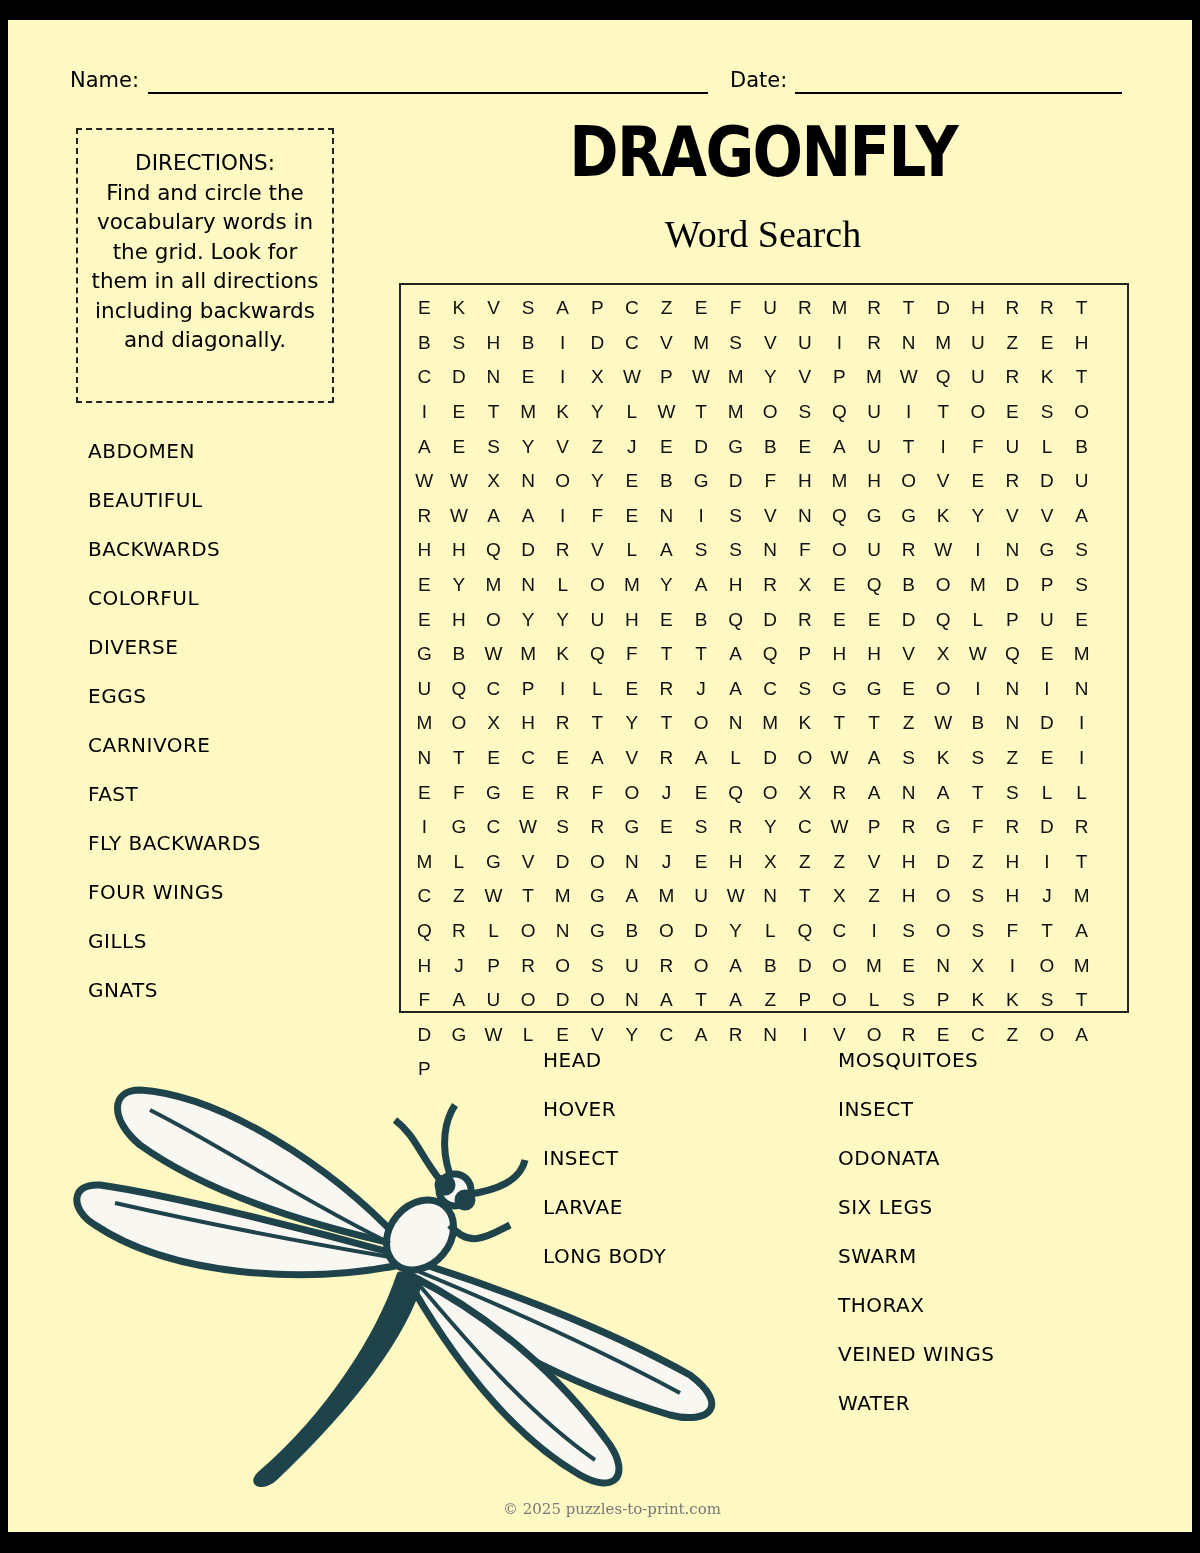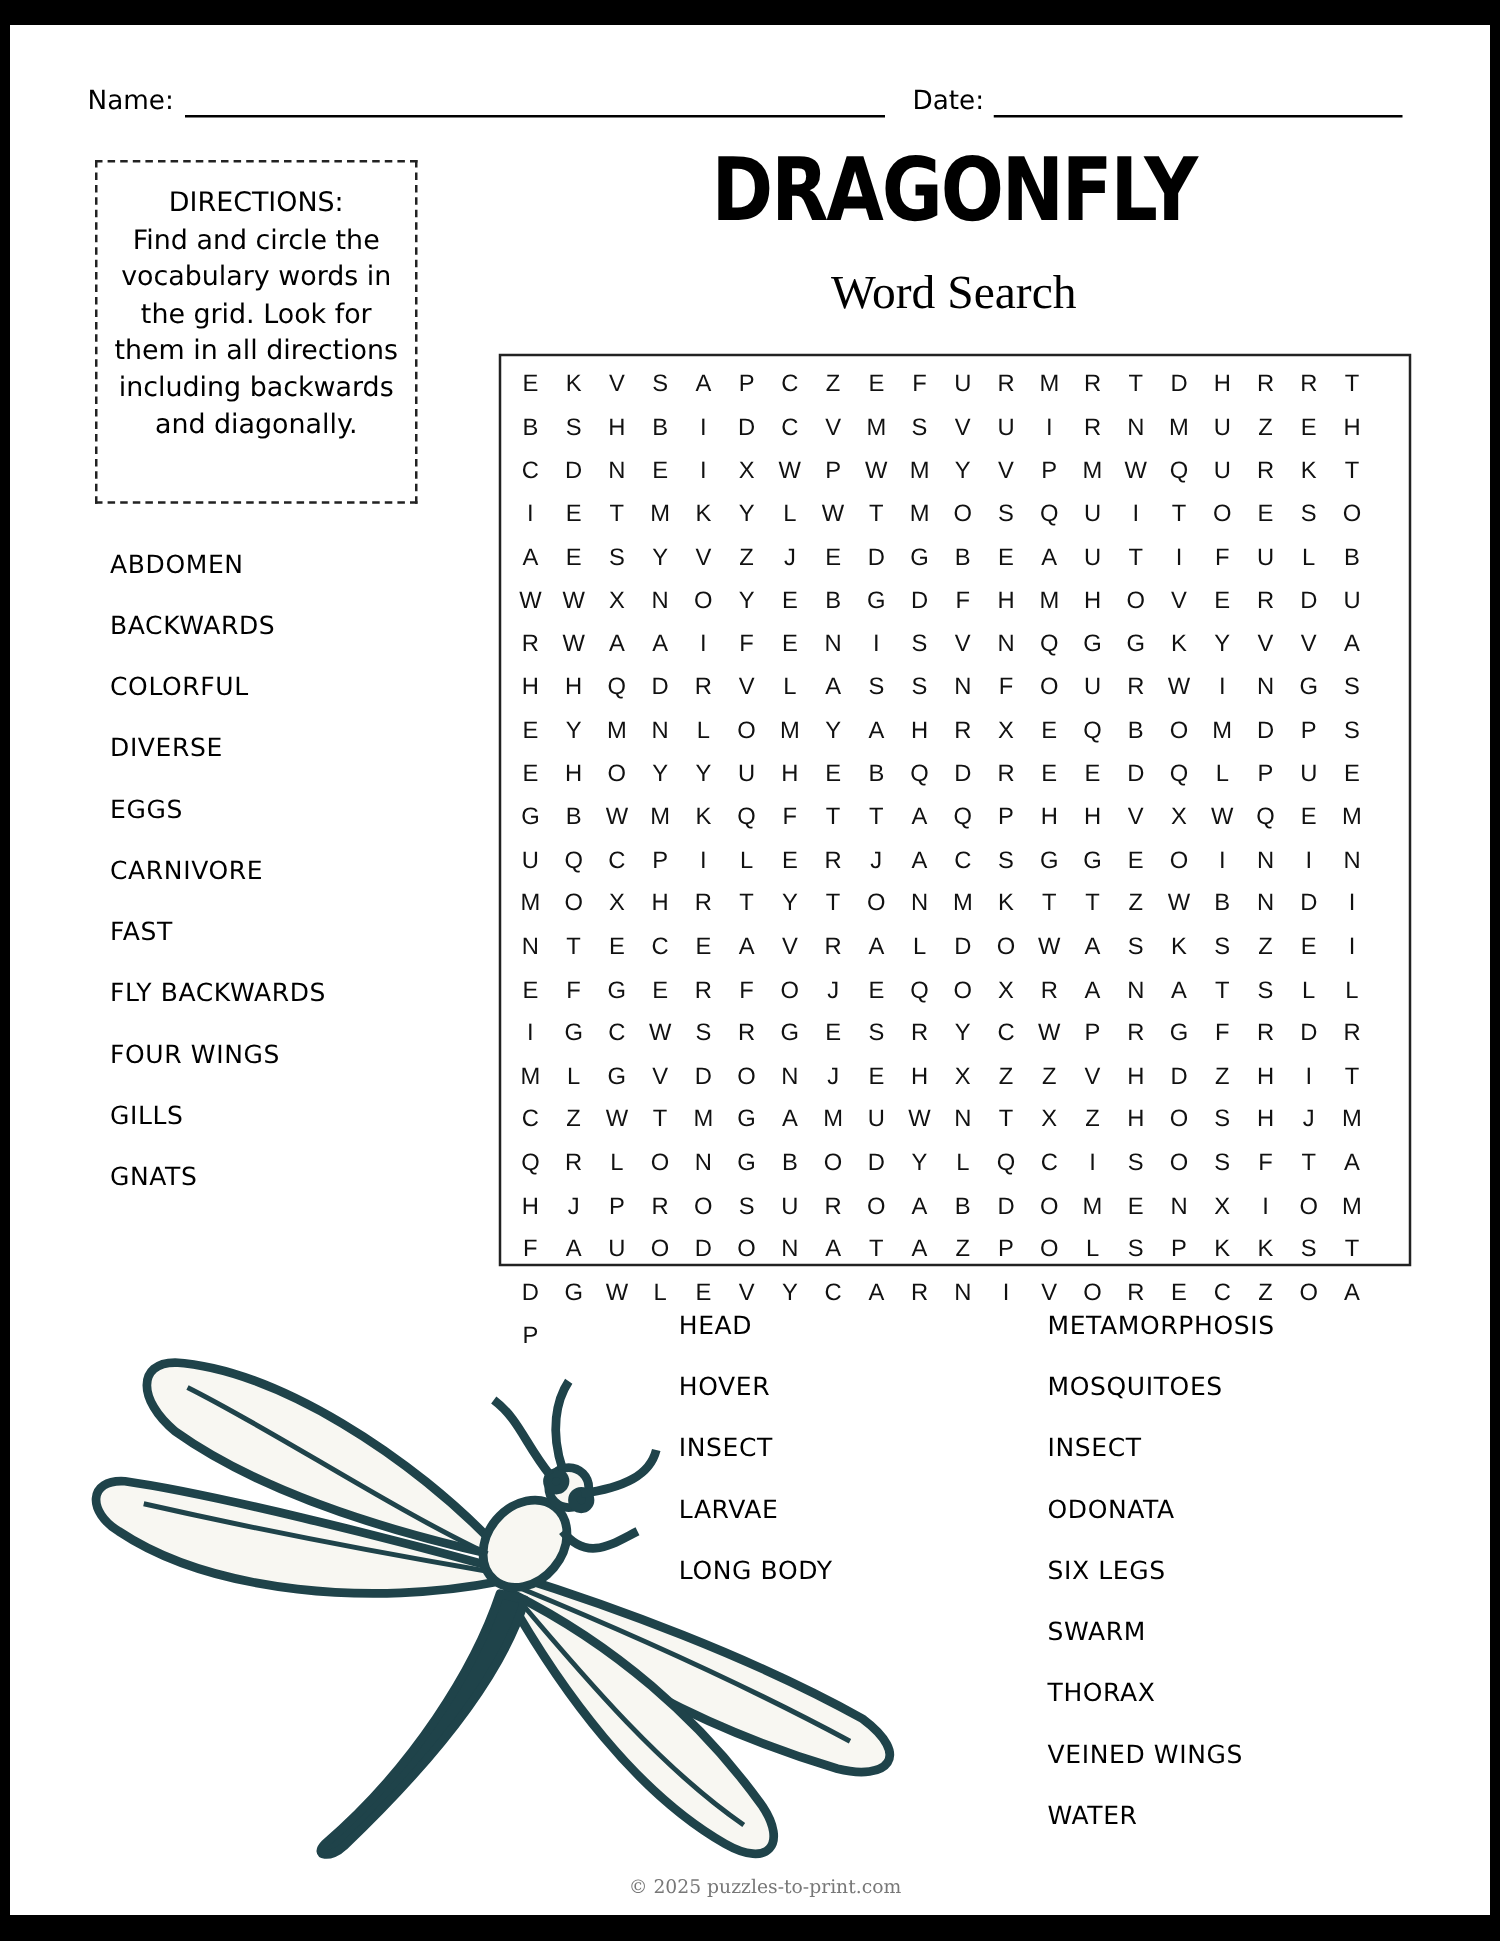--- a/index.html
+++ b/index.html
@@ -2,21 +2,21 @@
 <html><head>
 <meta charset="utf-8">
 <style>
   html, body { margin: 0; padding: 0; }
   body {
     width: 1200px; height: 1553px; background: #000;
     position: relative; overflow: hidden;
   }
   .page {
     position: absolute; left: 8px; top: 20px; width: 1184px; height: 1512px;
-    background: #ffffff;
+    background: #fef9c3;
   }
   .hand { font-family: "DejaVu Sans", sans-serif; color: #000; }
   .header-row { position: absolute; top: 48px; left: 62px; width: 1062px; height: 34px; font-size: 21px; }
   .name-label { position: absolute; left: 0; top: 0; }
   .name-line { position: absolute; left: 78px; top: 24px; width: 560px; height: 0; border-bottom: 2px solid #000; }
   .date-label { position: absolute; left: 660px; top: 0; }
   .date-line { position: absolute; left: 725px; top: 24px; width: 327px; height: 0; border-bottom: 2px solid #000; }
 
   .title { position: absolute; left: 390px; top: 92px; width: 730px; text-align: center;
            font-family: "DejaVu Sans", sans-serif; font-size: 70px; font-weight: bold; letter-spacing: -2px;
@@ -507,40 +507,40 @@
         <div class="cell">C</div>
         <div class="cell">Z</div>
         <div class="cell">O</div>
         <div class="cell">A</div>
         <div class="cell">P</div>
       </div>
   </div>
 
   <div class="wordlist list-left hand" id="list-left">
       <div class="word">ABDOMEN</div>
+      <div class="word">BEAUTIFUL</div>
       <div class="word">BACKWARDS</div>
       <div class="word">COLORFUL</div>
       <div class="word">DIVERSE</div>
       <div class="word">EGGS</div>
       <div class="word">CARNIVORE</div>
       <div class="word">FAST</div>
       <div class="word">FLY BACKWARDS</div>
       <div class="word">FOUR WINGS</div>
       <div class="word">GILLS</div>
       <div class="word">GNATS</div>
     </div>
   <div class="wordlist list-mid hand" id="list-mid">
       <div class="word">HEAD</div>
       <div class="word">HOVER</div>
       <div class="word">INSECT</div>
       <div class="word">LARVAE</div>
       <div class="word">LONG BODY</div>
     </div>
   <div class="wordlist list-right hand" id="list-right">
-      <div class="word">METAMORPHOSIS</div>
       <div class="word">MOSQUITOES</div>
       <div class="word">INSECT</div>
       <div class="word">ODONATA</div>
       <div class="word">SIX LEGS</div>
       <div class="word">SWARM</div>
       <div class="word">THORAX</div>
       <div class="word">VEINED WINGS</div>
       <div class="word">WATER</div>
     </div>
 

